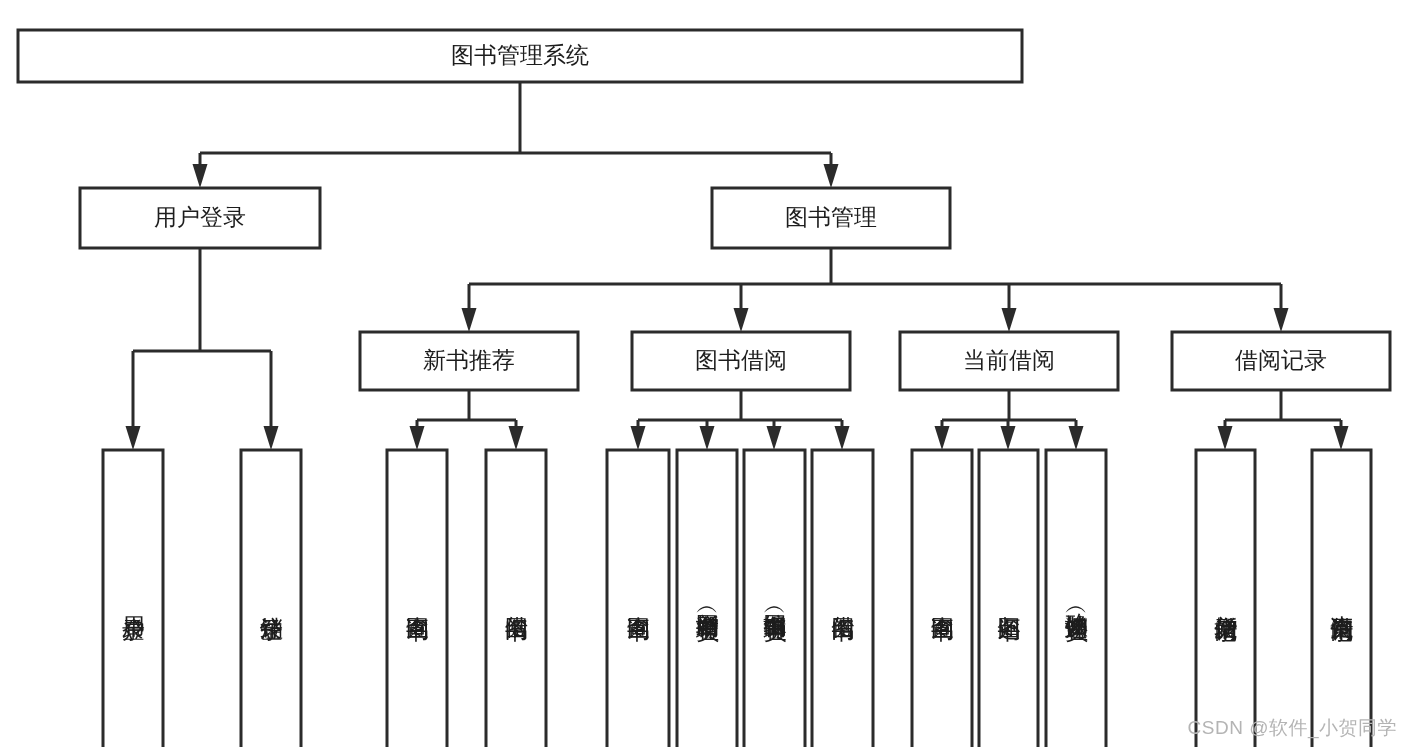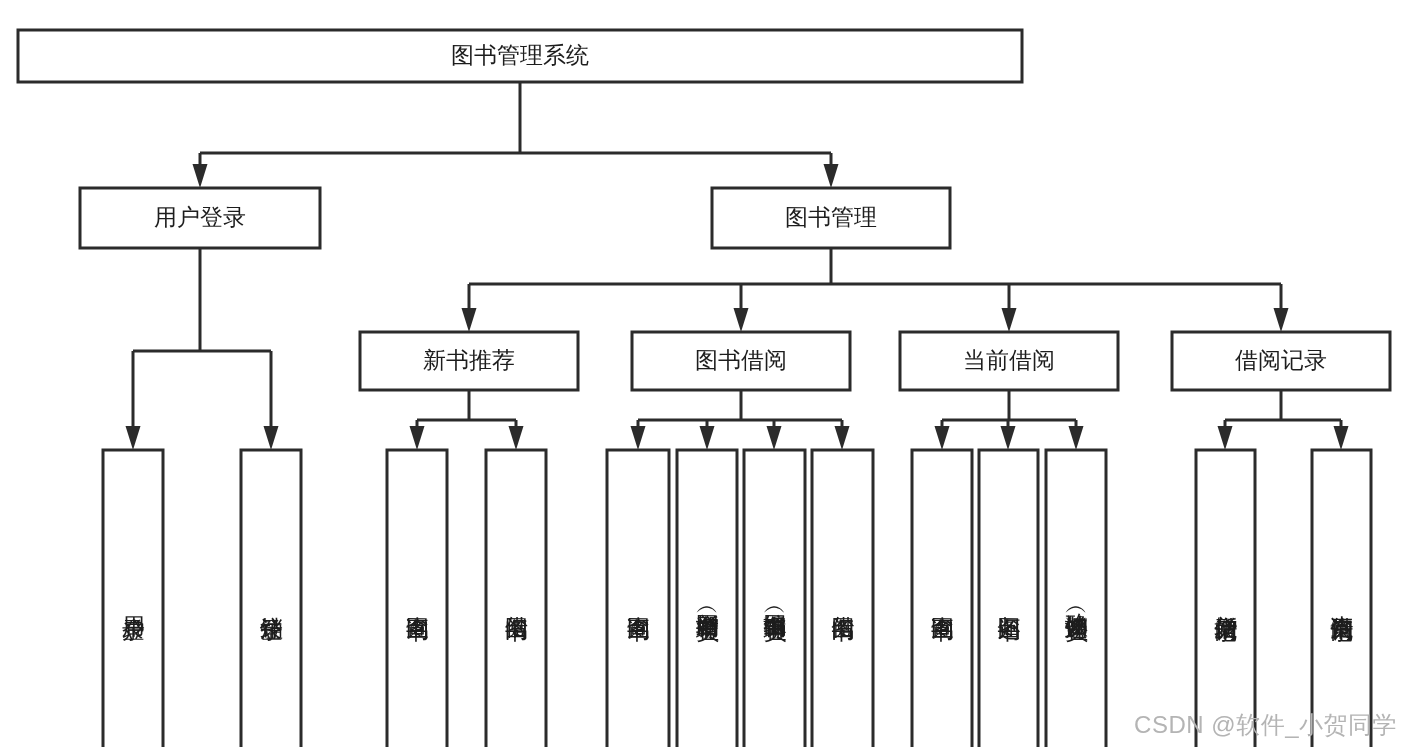--- a/index.html
+++ b/index.html
@@ -66,21 +66,21 @@
   }
   .arrow-head {
     fill: #2b2b2b;
     stroke: none;
   }
   #watermark {
     position: absolute;
     right: 8px;
     bottom: 6px;
     font-family: "Liberation Sans", "DejaVu Sans", sans-serif;
-    font-size: 24px;
+    font-size: 19px;
     color: #b4b4b4;
     letter-spacing: 0.5px;
     white-space: nowrap;
     user-select: none;
   }
 </style>
 </head>
 <body>
 
 <div id="diagram-root">

